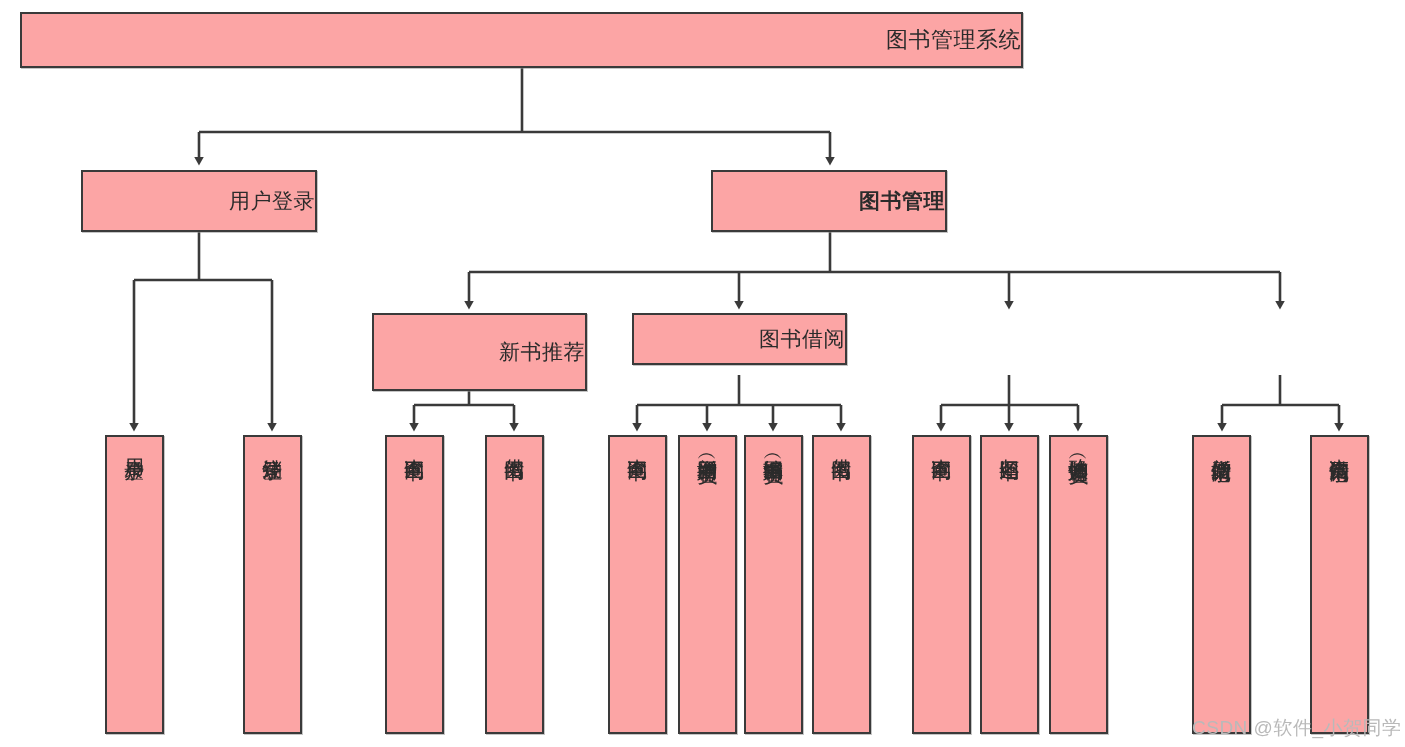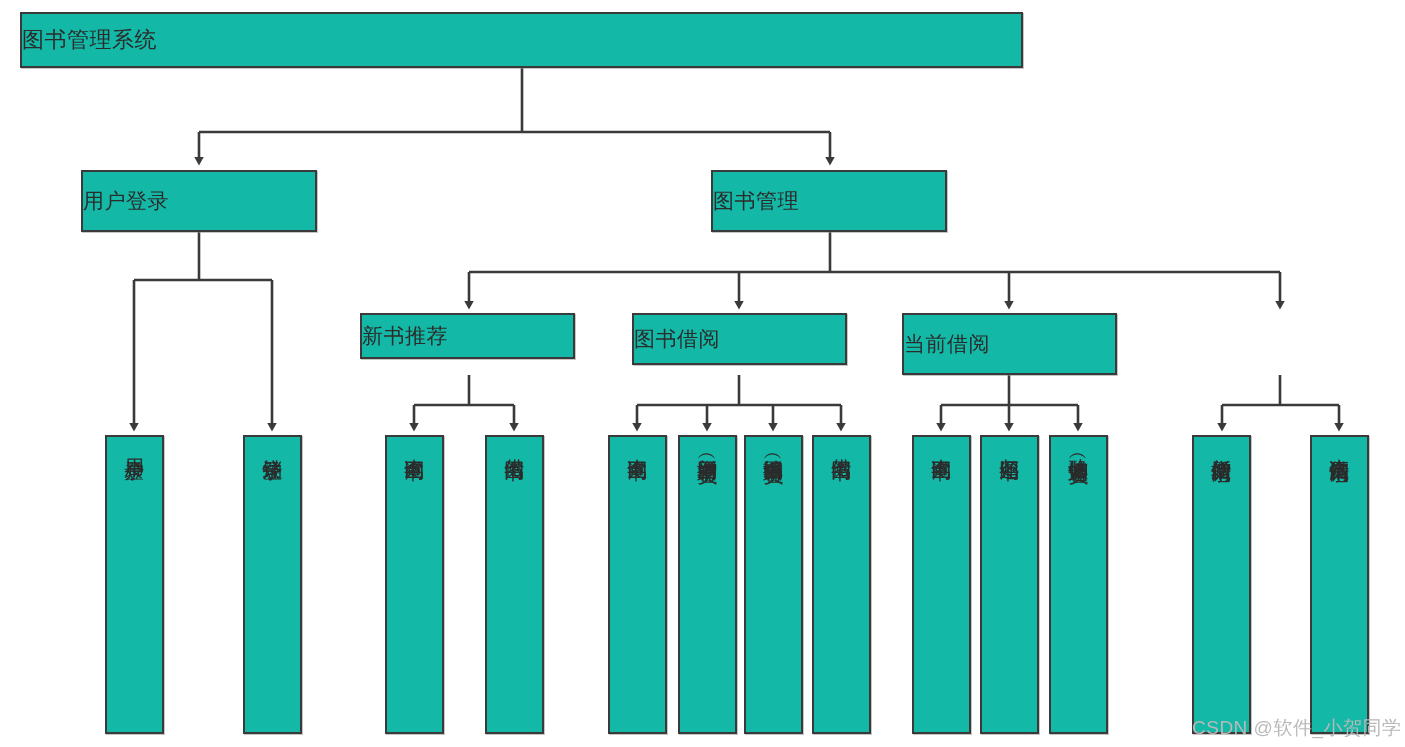--- a/index.html
+++ b/index.html
@@ -23,24 +23,24 @@
     left: 0;
     top: 0;
     width: 1405px;
     height: 747px;
     pointer-events: none;
   }
   .node {
     position: absolute;
     box-sizing: border-box;
     border: 2px solid #3a3a3a;
-    background: #14b8a6;
+    background: #fca5a5;
     display: flex;
     align-items: center;
-    justify-content: flex-start;
+    justify-content: flex-end;
     color: #2b2b2b;
     box-shadow: 1px 1px 0 rgba(150,150,150,0.55);
   }
   .node .lbl {
     display: block;
     text-align: center;
     line-height: 1.12;
     white-space: nowrap;
   }
   
@@ -129,32 +129,29 @@
     </g>
   </svg>
 
   <div class="node root h" style="left:20px; top:12px; width:1003px; height:56px;">
     <span class="lbl">图书管理系统</span>
   </div>
 
   <div class="node h" style="left:81px; top:170px; width:236px; height:62px;">
     <span class="lbl">用户登录</span>
   </div>
-  <div class="node h" style="left:711px; top:170px; width:236px; height:62px;">
+  <div class="node h" style="left:711px; top:170px; width:236px; height:62px;font-weight:bold;">
     <span class="lbl">图书管理</span>
   </div>
 
-  <div class="node h" style="left:360px; top:313px; width:215px; height:46px;">
+  <div class="node h" style="left:372px; top:313px; width:215px; height:78px;">
     <span class="lbl">新书推荐</span>
   </div>
   <div class="node h" style="left:632px; top:313px; width:215px; height:52px;">
     <span class="lbl">图书借阅</span>
-  </div>
-  <div class="node h" style="left:902px; top:313px; width:215px; height:62px;">
-    <span class="lbl">当前借阅</span>
   </div>
 
   <div class="node v" style="left:105px; top:435px; width:59px; height:299px;">
     <span class="lbl">用户登录</span>
   </div>
   <div class="node v" style="left:243px; top:435px; width:59px; height:299px;">
     <span class="lbl">注销登录</span>
   </div>
 
   <div class="node v" style="left:385px; top:435px; width:59px; height:299px;">

